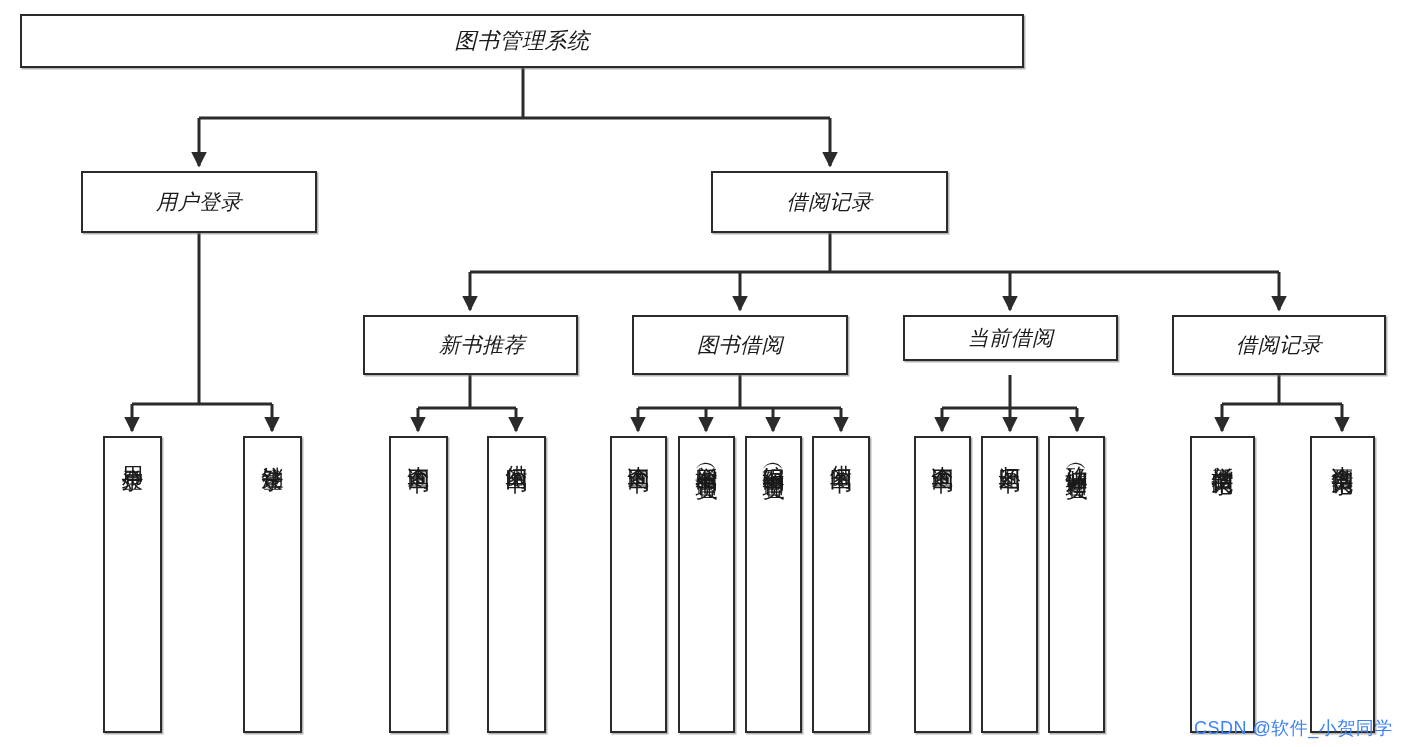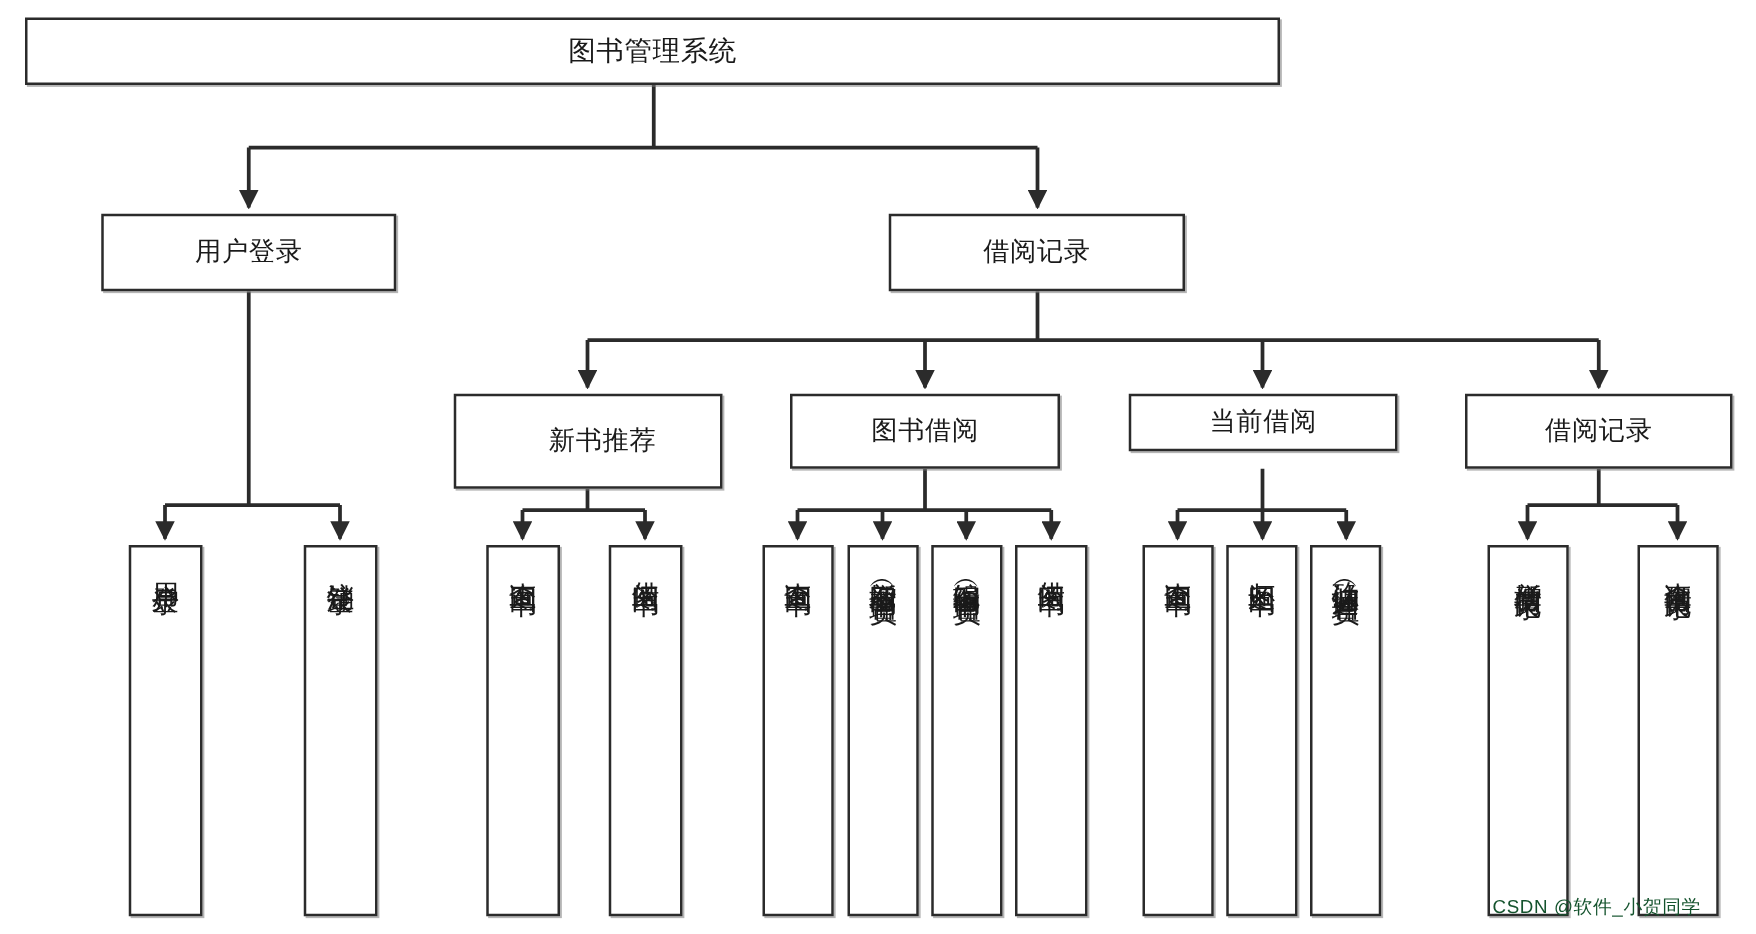--- a/index.html
+++ b/index.html
@@ -40,42 +40,43 @@
   }
   .node .label {
     display: block;
     text-align: center;
     line-height: 1.22;
   }
   
   .node.horiz .label {
     font-size: 21px;
     white-space: nowrap;
+    font-style: italic;
   }
   .node.root .label {
     font-size: 22px;
   }
   
   .node.vert {
     align-items: flex-start;
     justify-content: center;
     padding-top: 10px;
   }
   .node.vert .label {
     writing-mode: vertical-rl;
     text-orientation: upright;
     font-size: 22px;
     line-height: 1.18;
     letter-spacing: 2px;
     white-space: nowrap;
   }
   #watermark {
     position: absolute;
-    color: #14532d;
-    font-size: 15px;
+    color: #3b82f6;
+    font-size: 18px;
     white-space: nowrap;
     letter-spacing: 0.5px;
     pointer-events: none;
   }
 </style>
 </head>
 <body>
 
 <div id="diagram-canvas">
 
@@ -133,21 +134,21 @@
     <span class="label">图书管理系统</span>
   </div>
 
   <div class="node horiz" style="left:81px; top:171px; width:236px; height:62px;">
     <span class="label">用户登录</span>
   </div>
   <div class="node horiz" style="left:711px; top:171px; width:237px; height:62px;">
     <span class="label">借阅记录</span>
   </div>
 
-  <div class="node horiz" style="left:363px; top:315px; width:215px; height:76px;padding-left:23px;">
+  <div class="node horiz" style="left:363px; top:315px; width:215px; height:60px;padding-left:23px;">
     <span class="label">新书推荐</span>
   </div>
   <div class="node horiz" style="left:632px; top:315px; width:216px; height:60px;">
     <span class="label">图书借阅</span>
   </div>
   <div class="node horiz" style="left:903px; top:315px; width:215px; height:46px;">
     <span class="label">当前借阅</span>
   </div>
   <div class="node horiz" style="left:1172px; top:315px; width:214px; height:60px;">
     <span class="label">借阅记录</span>

